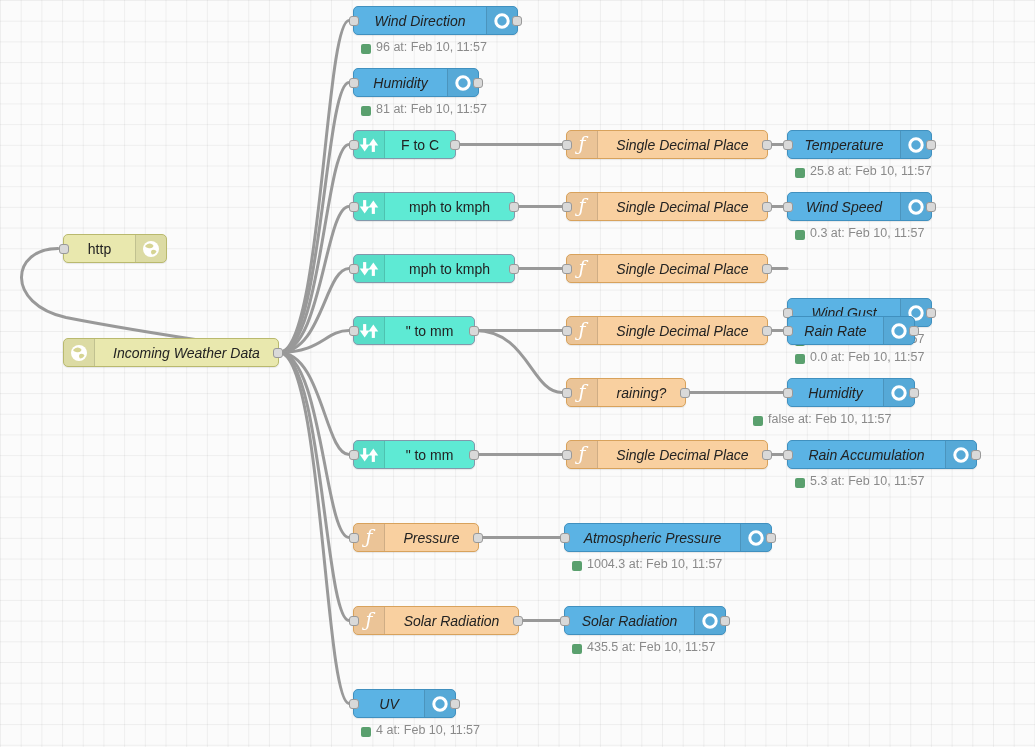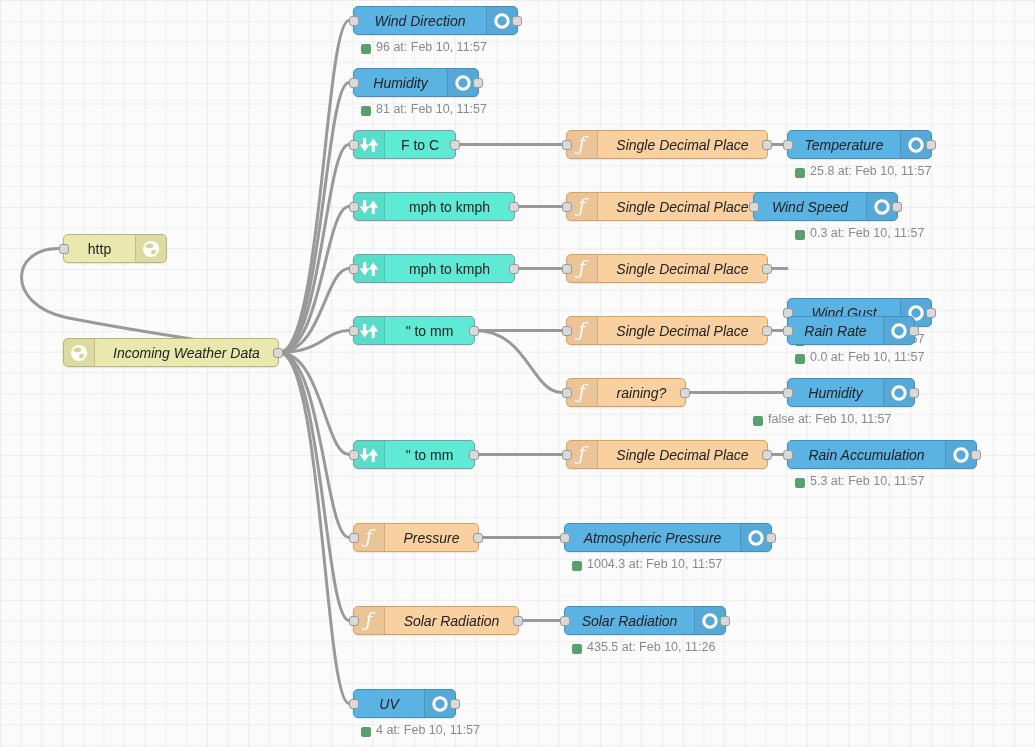--- a/index.html
+++ b/index.html
@@ -186,21 +186,21 @@
         <div class="port out"></div>
       </div>
       <div class="node orange" style="left: 566px; top: 192px; width: 202px;">
         <div class="icon-region left">
           <span class="fn-glyph">ƒ</span>
         </div>
         <span class="node-label italic">Single Decimal Place</span>
         <div class="port in"></div>
         <div class="port out"></div>
       </div>
-      <div class="node blue" style="left: 753px; top: 192px; width: 145px; text-align: right;">
+      <div class="node blue" style="left: 787px; top: 192px; width: 145px; text-align: right;">
         <span class="node-label italic">Wind Speed</span>
         <div class="icon-region right">
           <svg width="20" height="20" viewBox="0 0 20 20">
             <circle cx="10" cy="10" r="6.2" fill="none" stroke="#fff" stroke-width="3"></circle>
           </svg>
         </div>
         <div class="port in"></div>
         <div class="port out"></div>
       </div>
       <div class="status" style="left: 795px; top: 226px;">
@@ -375,21 +375,21 @@
         <div class="icon-region right">
           <svg width="20" height="20" viewBox="0 0 20 20">
             <circle cx="10" cy="10" r="6.2" fill="none" stroke="#fff" stroke-width="3"></circle>
           </svg>
         </div>
         <div class="port in"></div>
         <div class="port out"></div>
       </div>
       <div class="status" style="left: 572px; top: 640px;">
         <span class="status-dot"></span>
-        <span>435.5 at: Feb 10, 11:26</span>
+        <span>435.5 at: Feb 10, 11:57</span>
       </div>
       <div class="node blue" style="left: 353px; top: 689px; width: 103px;">
         <span class="node-label italic">UV</span>
         <div class="icon-region right">
           <svg width="20" height="20" viewBox="0 0 20 20">
             <circle cx="10" cy="10" r="6.2" fill="none" stroke="#fff" stroke-width="3"></circle>
           </svg>
         </div>
         <div class="port in"></div>
         <div class="port out"></div>

